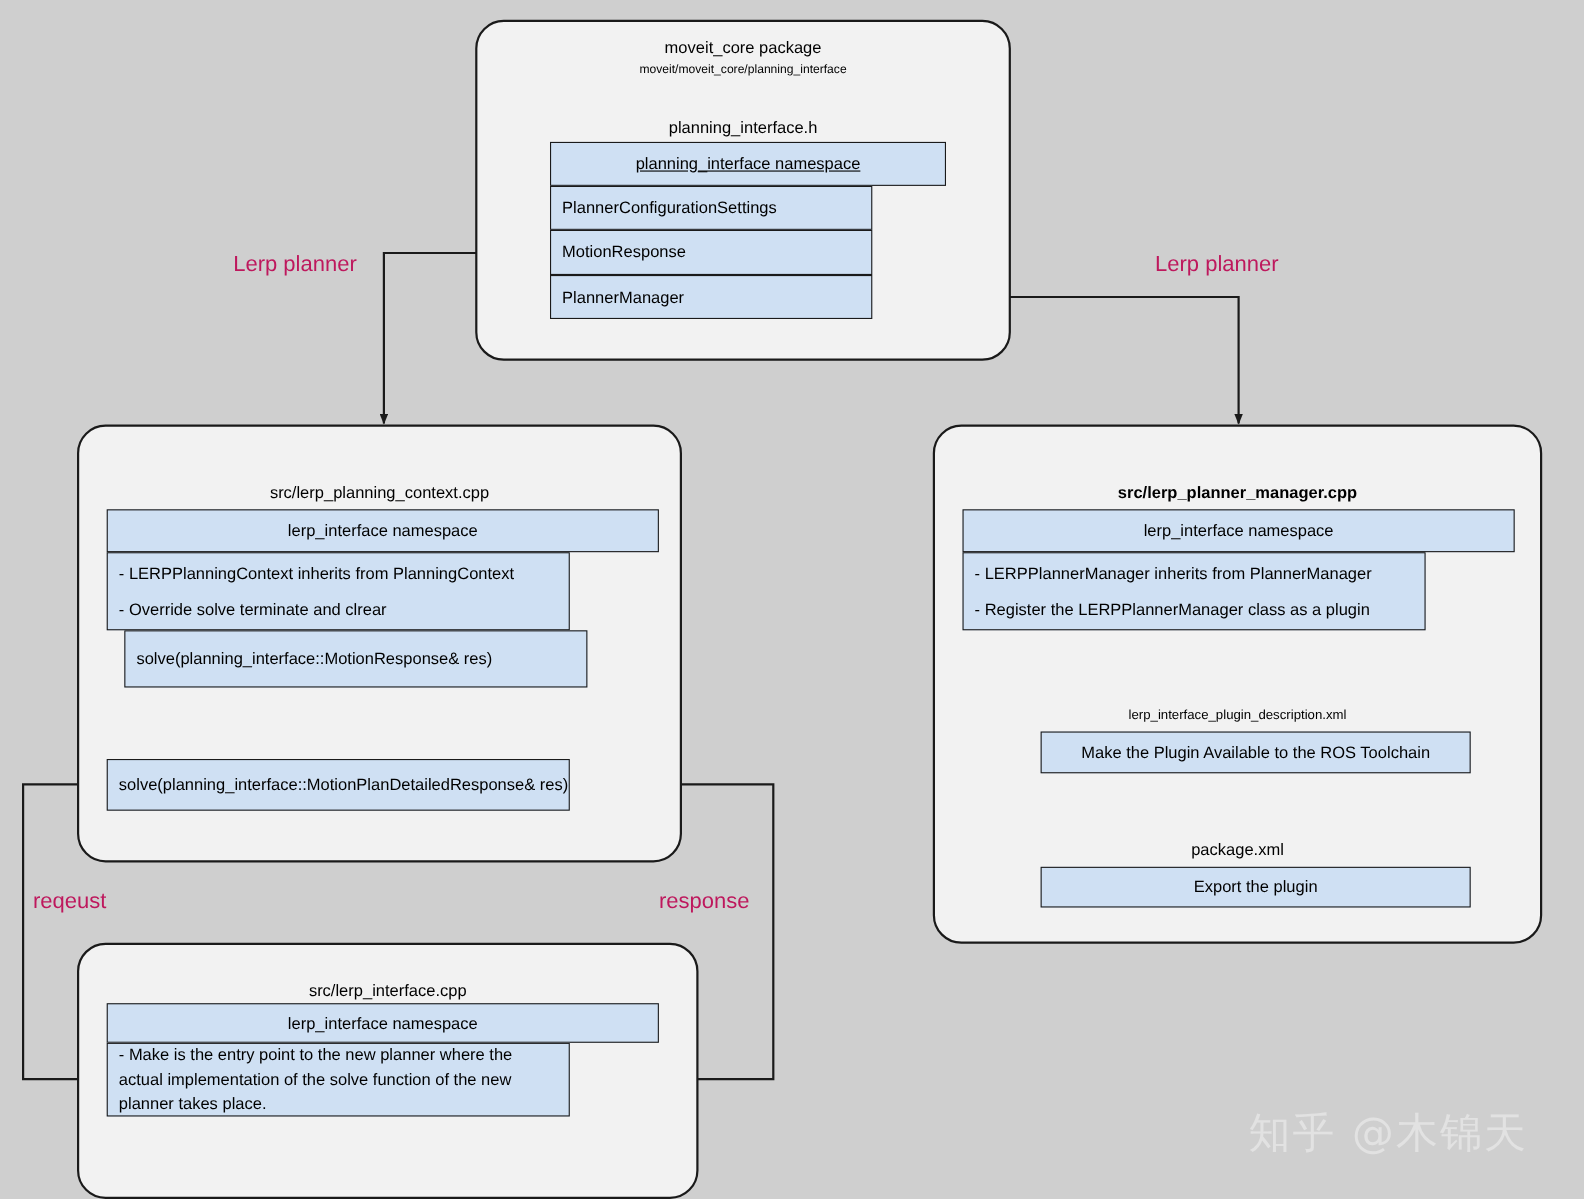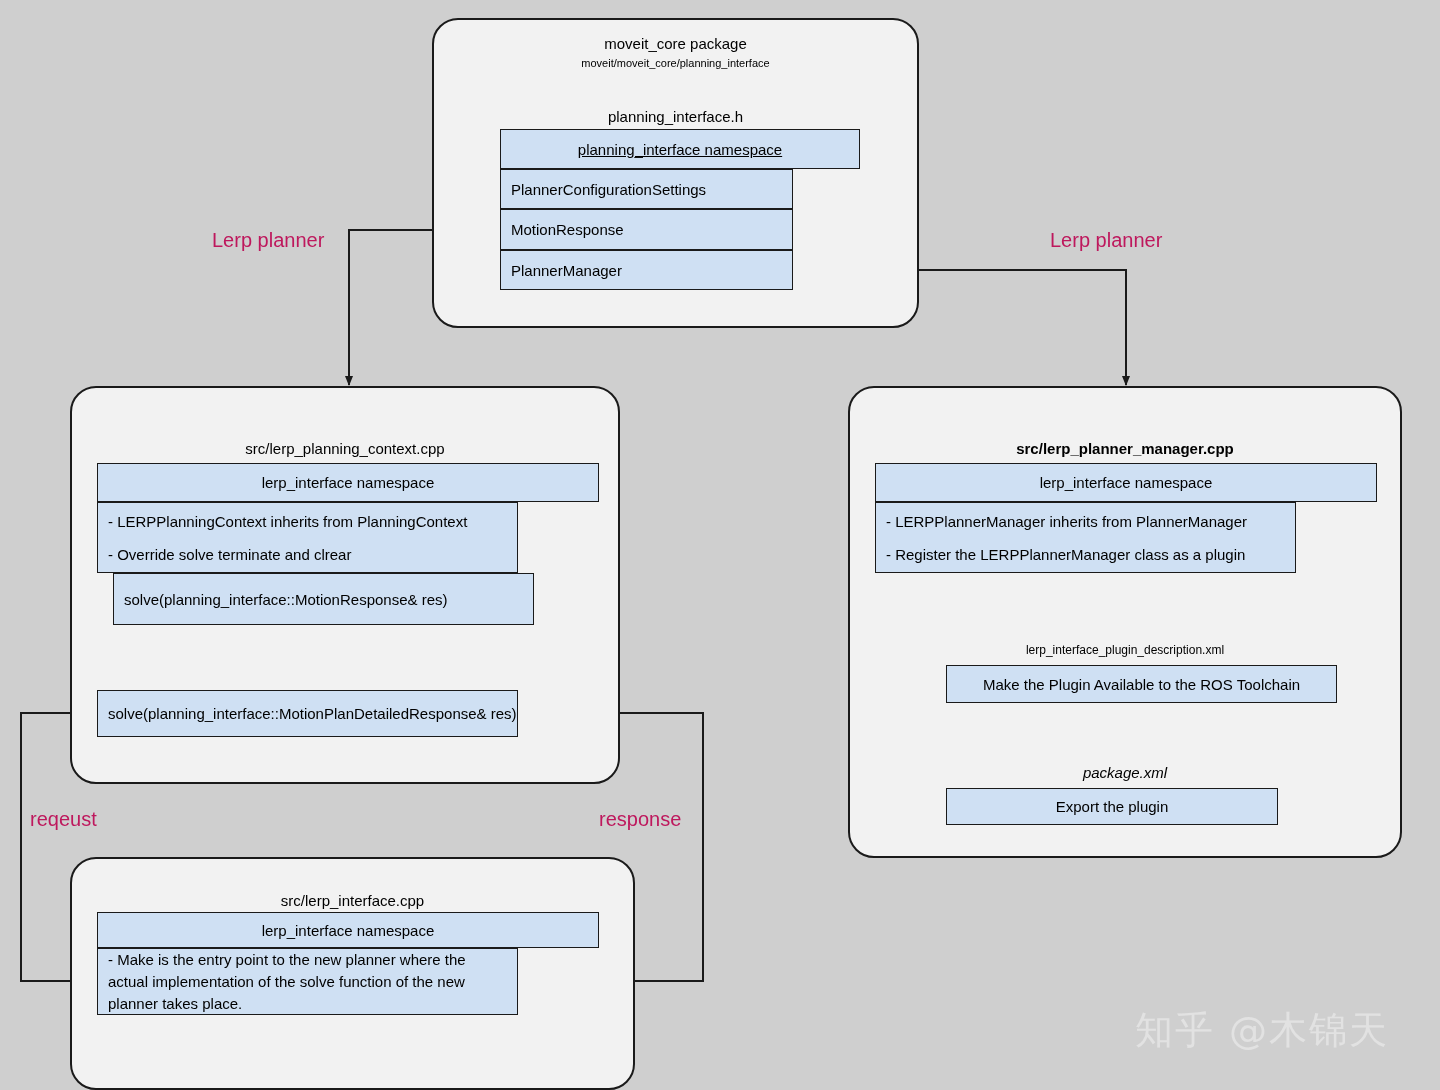--- a/index.html
+++ b/index.html
@@ -132,34 +132,34 @@
   <div class="bbox left" style="left:97px;top:573px;width:421px;height:52px;margin-left:16px;">
     <span>solve(planning_interface::MotionResponse&amp; res)</span>
   </div>
   <div class="bbox left" style="left:97px;top:690px;width:421px;height:47px;">
     <span>solve(planning_interface::MotionPlanDetailedResponse&amp; res)</span>
   </div>
 
   <div class="panel" style="left:848px;top:386px;width:554px;height:472px;">
     <div class="panel-title" style="top:51px;font-size:15px;font-weight:bold;">src/lerp_planner_manager.cpp</div>
     <div class="panel-title" style="top:252px;font-size:12px;">lerp_interface_plugin_description.xml</div>
-    <div class="panel-title" style="top:375px;font-size:15px;font-style:italic;">package.xml</div>
+    <div class="panel-title" style="top:375px;font-size:15px;">package.xml</div>
   </div>
 
   <div class="bbox center" style="left:875px;top:463px;width:502px;height:39px;">
     <span>lerp_interface namespace</span>
   </div>
   <div class="bbox lines" style="left:875px;top:502px;width:421px;height:71px;">
     <div class="row">- LERPPlannerManager inherits from PlannerManager</div>
     <div class="row">- Register the LERPPlannerManager class as a plugin</div>
   </div>
   <div class="bbox center" style="left:946px;top:665px;width:391px;height:38px;">
     <span>Make the Plugin Available to the ROS Toolchain</span>
   </div>
-  <div class="bbox center" style="left:946px;top:788px;width:332px;height:37px;">
+  <div class="bbox center" style="left:946px;top:788px;width:391px;height:37px;">
     <span>Export the plugin</span>
   </div>
 
   <div class="panel" style="left:70px;top:857px;width:565px;height:233px;">
     <div class="panel-title" style="top:32px;font-size:15px;">src/lerp_interface.cpp</div>
   </div>
 
   <div class="bbox center" style="left:97px;top:912px;width:502px;height:36px;">
     <span>lerp_interface namespace</span>
   </div>

